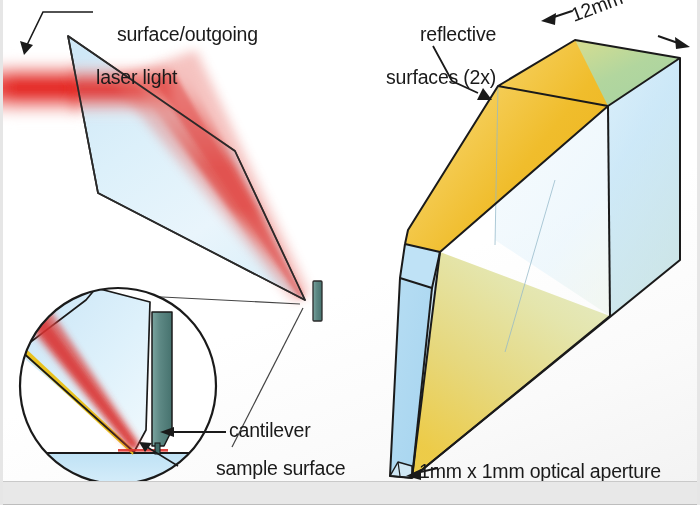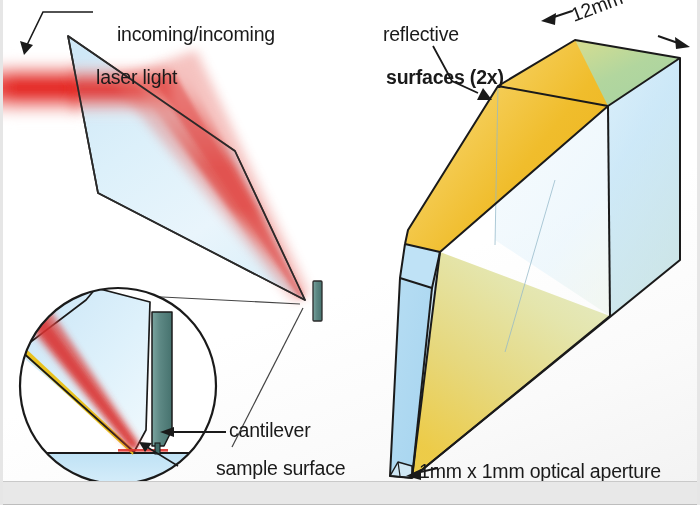--- a/index.html
+++ b/index.html
@@ -28,22 +28,22 @@
     font-family: "Liberation Sans", sans-serif;
     font-size: 19.5px;
     color: #1a1a1a;
     line-height: 1.12;
     white-space: pre;
     letter-spacing: -0.2px;
   }
   .lbl-2line { text-align: right; }
   #lbl-laser      { left: 96px;  top: 2px;   text-align: left; }
   #lbl-laser .l2  { display: block; }
-  #lbl-reflective { left: 362px; top: 2px;  text-align: left; }
-  #lbl-reflective .l2 { display: block; padding-left: 24px; font-weight: bold; }
+  #lbl-reflective { left: 362px; top: 2px;  text-align: right; }
+  #lbl-reflective .l2 { display: block; padding-left: 24px; }
   #lbl-cantilever { left: 229px; top: 420px; }
   #lbl-sample     { left: 180px; top: 458px; margin-left: 36px; }
   #lbl-aperture   { left: 419px; top: 461px; }
   #lbl-12mm {
     left: 568px; top: 6px;
     transform: rotate(-20.5deg);
     transform-origin: left top;
     font-size: 19.5px;
   }
   .bottom-band {
@@ -334,21 +334,21 @@
     <path d="M 541,21 L 556,13 L 555,25 Z" fill="#1a1a1a"></path>
     <path d="M 690,47 L 675,37 L 676,49 Z" fill="#1a1a1a"></path>
 
     <g stroke="#1a1a1a" stroke-width="1.8" fill="none">
       <line x1="416" y1="473" x2="438" y2="468"></line>
     </g>
     <path d="M 406,476 L 421,469 L 421,480 Z" fill="#1a1a1a"></path>
   </svg>
 
   <div class="lbl lbl-2line" id="lbl-laser">
-    <span>incoming/incoming</span>
+    <span>surface/outgoing</span>
     <span class="l2">laser light</span>
   </div>
 
   <div class="lbl" id="lbl-reflective">
     <span>reflective</span>
     <span class="l2">surfaces (2x)</span>
   </div>
 
   <div class="lbl" id="lbl-12mm">12mm</div>
 

